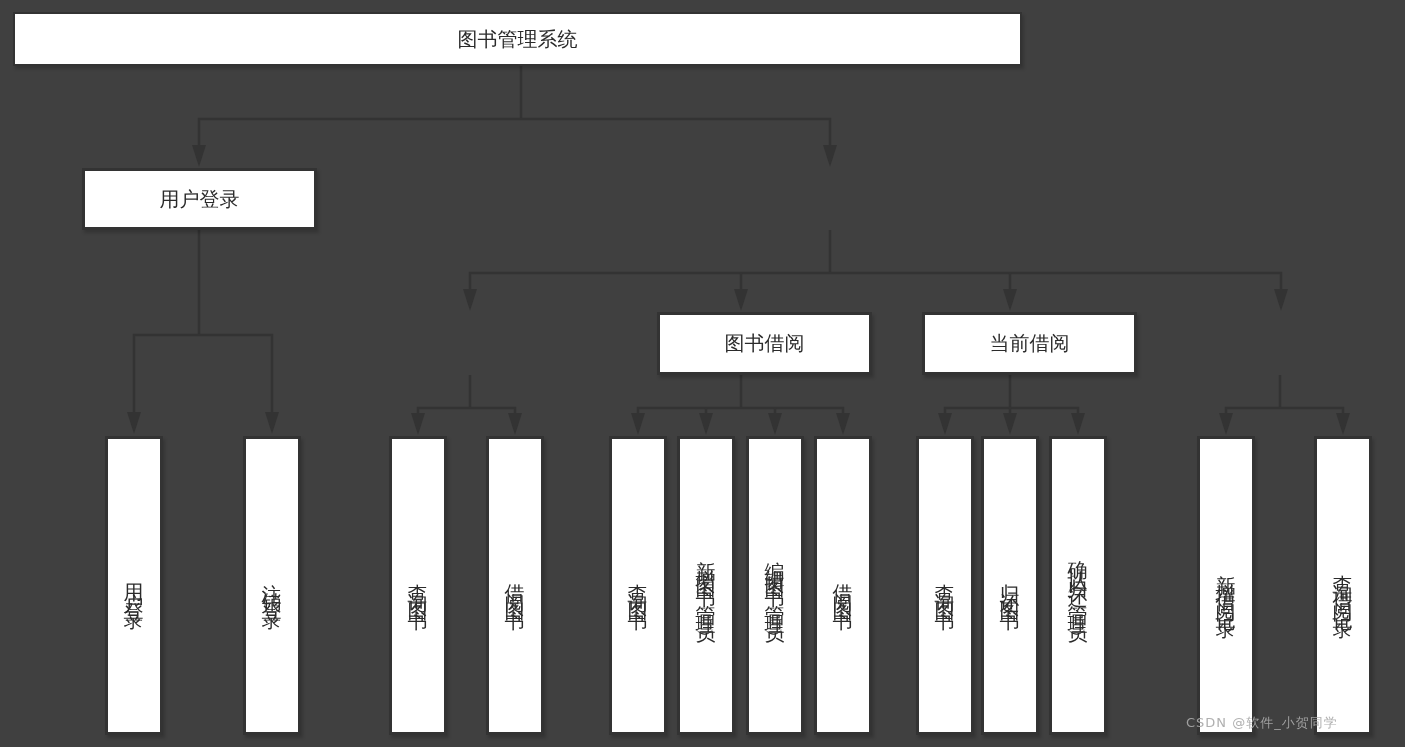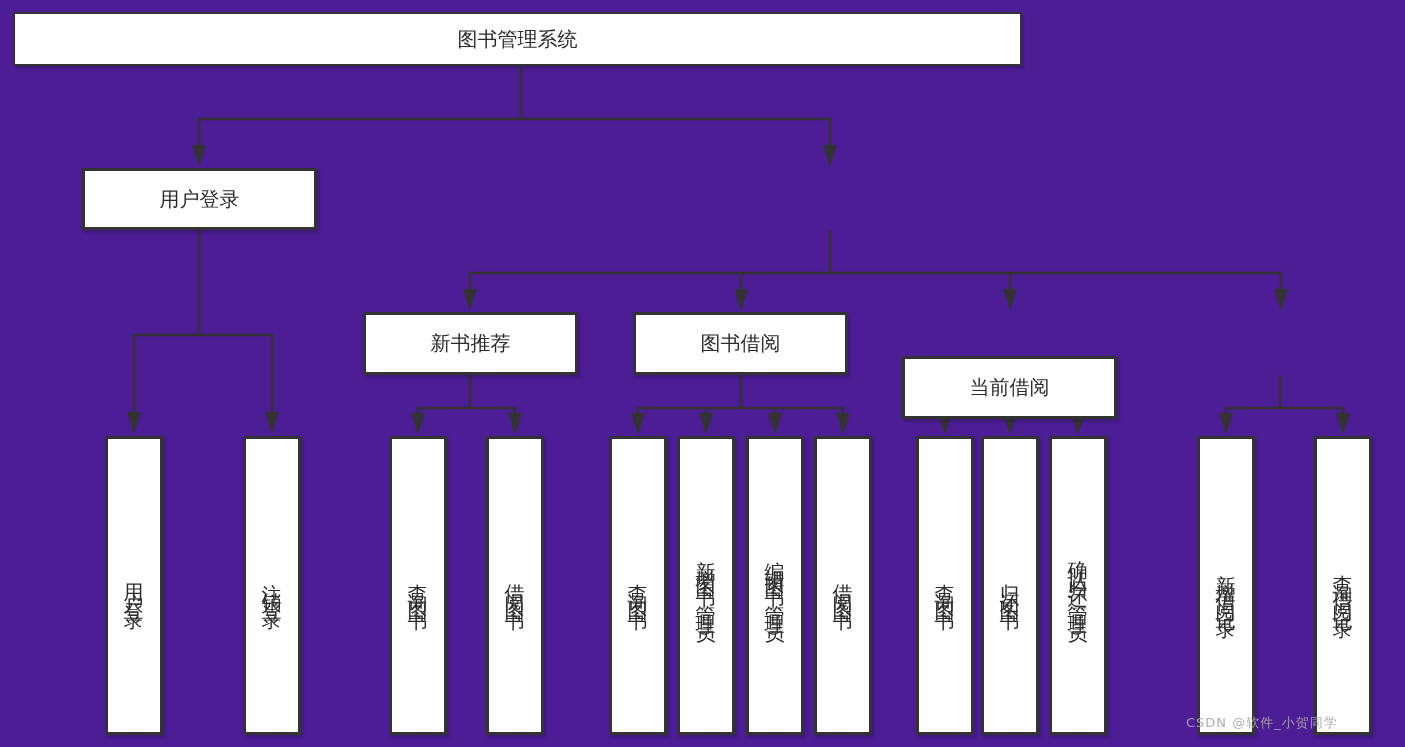--- a/index.html
+++ b/index.html
@@ -5,21 +5,21 @@
   html, body {
     margin: 0;
     padding: 0;
     background: #ffffff;
     font-family: "DejaVu Sans", "Liberation Sans", sans-serif;
   }
   .canvas {
     position: relative;
     width: 1405px;
     height: 747px;
-    background: #4c1d95;
+    background: #404040;
     overflow: hidden;
     color: #2b2b2b;
   }
   .wires {
     position: absolute;
     left: 0;
     top: 0;
     width: 1405px;
     height: 747px;
   }
@@ -37,22 +37,22 @@
     white-space: nowrap;
   }
   .root-box {
     left: 13px; top: 12px; width: 1009px; height: 54px;
     border-width: 2px;
   }
   .l2a { left: 82px;  top: 168px; width: 235px; height: 62px; }
   .l2b { left: 711px; top: 168px; width: 235px; height: 62px; }
   .l3 { top: 312px; width: 215px; height: 63px; }
   .l3a { left: 363px; }
-  .l3b { left: 633px; text-align: center; }
-  .l3c { left: 902px; margin-top: 44px; }
+  .l3b { left: 657px; text-align: center; }
+  .l3c { left: 922px; }
   .l3d { left: 1173px; }
   .leaf {
     top: 436px; width: 58px; height: 299px;
   }
   .leaf .vtext {
     writing-mode: vertical-rl;
     text-orientation: mixed;
     letter-spacing: 9px;
     font-size: 20px;
     line-height: 1;
@@ -136,23 +136,20 @@
   </svg>
 
   <div class="box root-box">
     <span>图书管理系统</span>
   </div>
 
   <div class="box l2a">
     <span>用户登录</span>
   </div>
 
-  <div class="box l3 l3a">
-    <span>新书推荐</span>
-  </div>
   <div class="box l3 l3b">
     <span>图书借阅</span>
   </div>
   <div class="box l3 l3c">
     <span>当前借阅</span>
   </div>
 
   <div class="box leaf lf1">
     <span class="vtext">用户登录</span>
   </div>

